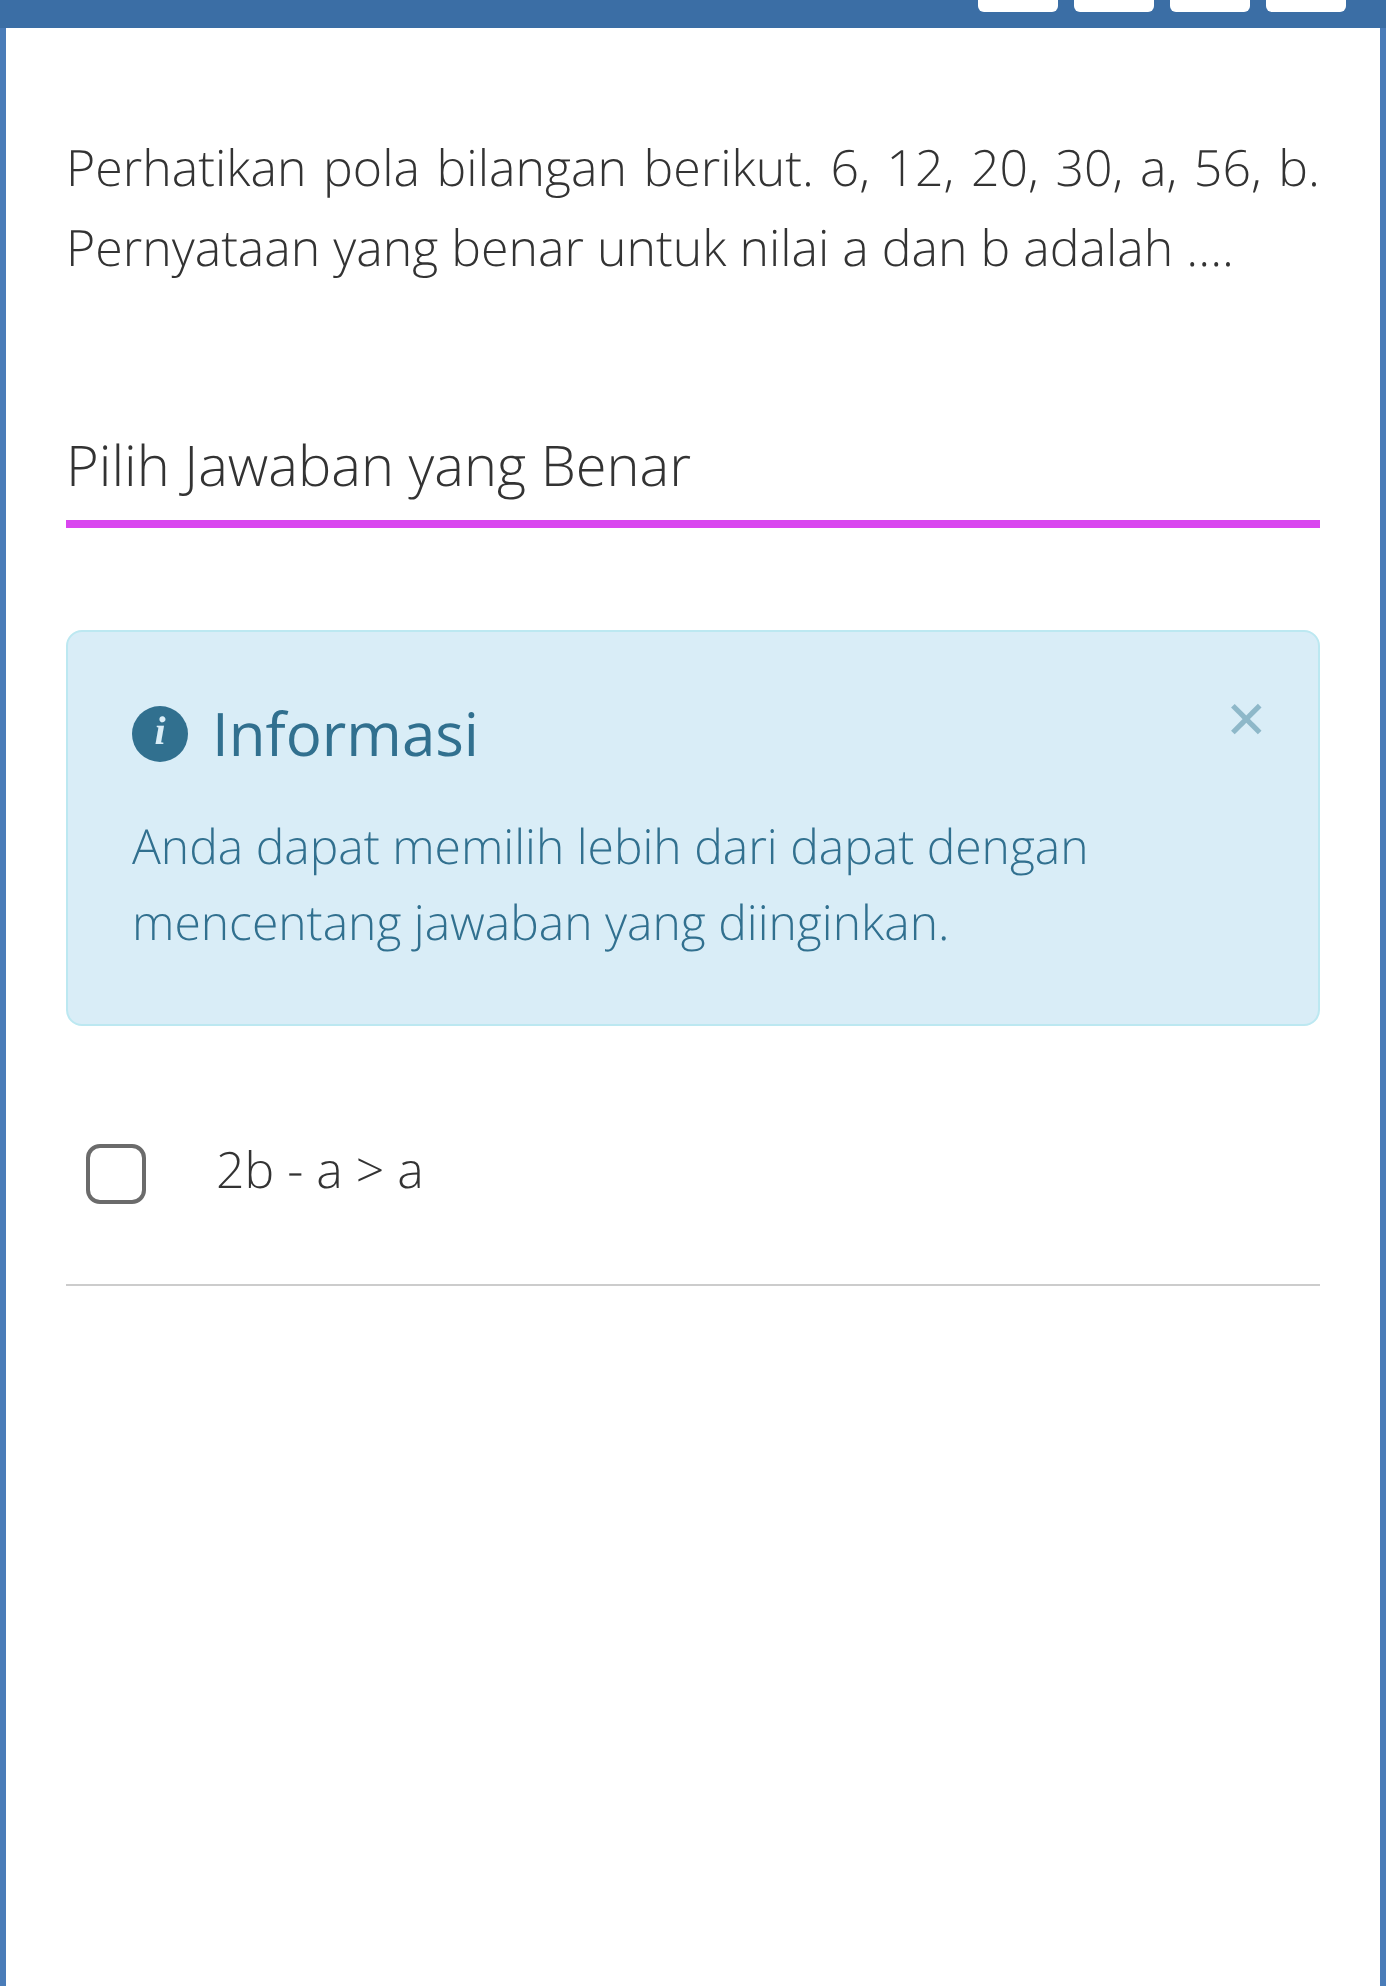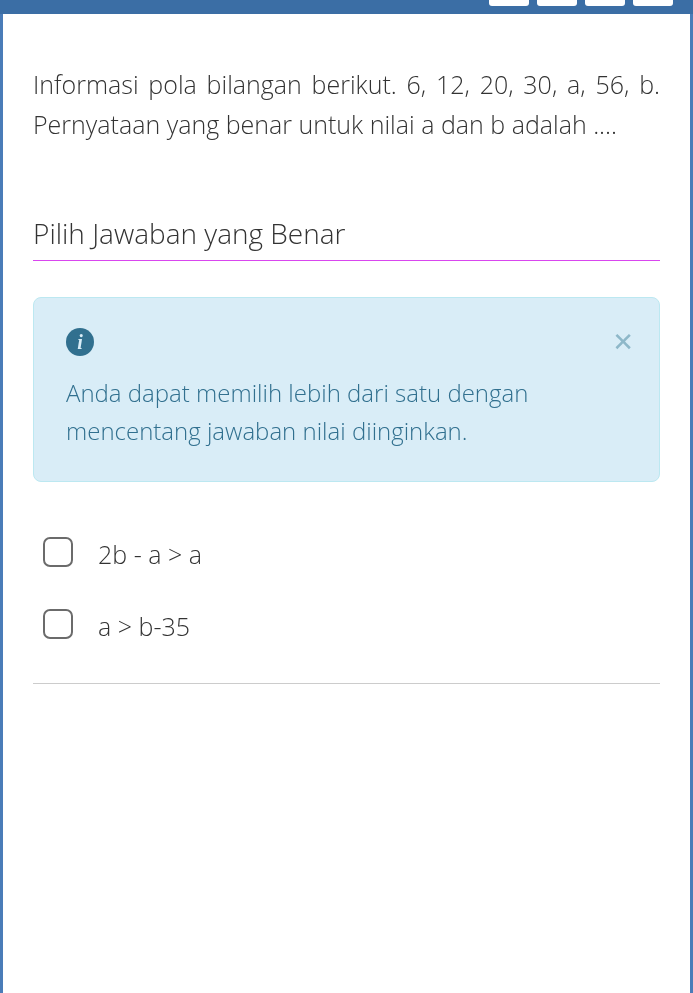--- a/index.html
+++ b/index.html
@@ -41,23 +41,23 @@
       color: #333;
       line-height: 1.6;
       text-align: justify;
       margin-bottom: 70px;
       font-weight: 300;
     }
     .section-heading {
       font-size: 28px;
       color: #333;
       font-weight: 300;
-      border-bottom: 1px solid #d946ef;
+      border-bottom: 4px solid #d946ef;
       padding-bottom: 8px;
-      margin-bottom: 36px;
+      margin-bottom: 51px;
     }
     .info-box {
       background: #d9edf7;
       border: 1px solid #bce8f1;
       border-radius: 8px;
       padding: 30px 32px;
       position: relative;
       margin-bottom: 55px;
     }
     .info-title {
@@ -97,22 +97,22 @@
       font-size: 26px;
       cursor: pointer;
       font-weight: 300;
       line-height: 1;
     }
     .options {
       padding-left: 10px;
     }
     .option-row {
       display: flex;
-      align-items: flex-start;
-      gap: 25px;
+      align-items: flex-end;
+      gap: 35px;
       margin-bottom: 38px;
     }
     .checkbox {
       width: 30px;
       height: 30px;
       border: 2.5px solid #6b6b6b;
       border-radius: 7px;
       background: #fff;
       cursor: pointer;
       flex-shrink: 0;
@@ -132,38 +132,35 @@
 
 <div class="top-bar">
   <div class="top-tab"></div>
   <div class="top-tab"></div>
   <div class="top-tab"></div>
   <div class="top-tab"></div>
 </div>
 
 <div class="container">
 
-  <p class="question-text">Informasi pola bilangan berikut. 6, 12, 20, 30, a, 56, b. Pernyataan yang benar untuk nilai a dan b adalah ....</p>
+  <p class="question-text">Perhatikan pola bilangan berikut. 6, 12, 20, 30, a, 56, b. Pernyataan yang benar untuk nilai a dan b adalah ....</p>
 
   <h2 class="section-heading">Pilih Jawaban yang Benar</h2>
 
   <div class="info-box">
     <div class="info-title">
       <span class="info-icon">i</span>
+      <span>Informasi</span>
     </div>
     <div class="close-btn">✕</div>
-    <p class="info-text">Anda dapat memilih lebih dari satu dengan mencentang jawaban nilai diinginkan.</p>
+    <p class="info-text">Anda dapat memilih lebih dari dapat dengan mencentang jawaban yang diinginkan.</p>
   </div>
 
   <div class="options">
     <div class="option-row">
       <div class="checkbox"></div>
       <span class="option-label">2b - a &gt; a</span>
-    </div>
-    <div class="option-row">
-      <div class="checkbox"></div>
-      <span class="option-label">a &gt; b-35</span>
     </div>
   </div>
 
   <div class="bottom-line"></div>
 
 </div>
 
 </body></html>

